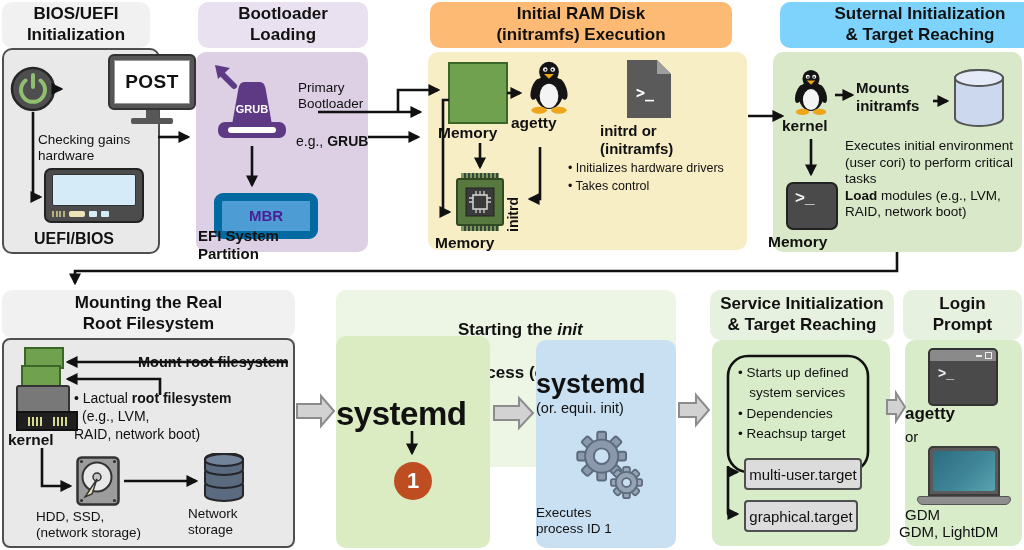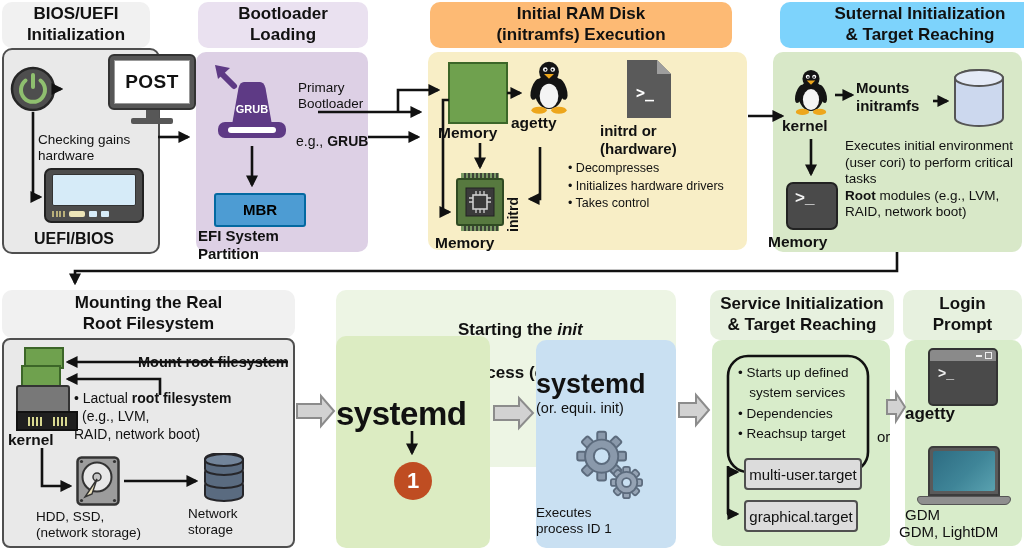--- a/index.html
+++ b/index.html
@@ -108,22 +108,22 @@
       <rect x="16" y="65" width="48" height="6" rx="3" fill="#fff"></rect>
       <text x="40" y="51" text-anchor="middle" fill="#fff" font-size="11" font-weight="bold" font-family="Liberation Sans, sans-serif">GRUB</text>
     </svg>
 
     <div class="lbl sm" style="left:298px;top:80px;width:74px;">Primary
 Bootloader</div>
     <div class="lbl" style="left:296px;top:116px;width:78px;font-size:14px;">
       <span>e.g., </span><span class="b">GRUB</span>
     </div>
 
-    <div class="lbl b" style="left:214px;top:193px;width:88px;height:30px;background:#4d9cd3;border:2px solid #0369a1;
-         border-radius:3px;color:#000000;font-size:15px;display:flex;align-items:center;justify-content:center;">MBR</div>
+    <div class="lbl b" style="left:214px;top:193px;width:88px;height:30px;background:#4d9cd3;border:8px solid #0369a1;
+         border-radius:9px;color:#4c1d95;font-size:15px;display:flex;align-items:center;justify-content:center;">MBR</div>
     <div class="lbl b" style="left:198px;top:227px;width:118px;font-size:15px;">EFI System
 Partition</div>
   </section>
 
   
   <section class="stage">
     <div class="hdr" style="left:430px;top:2px;width:302px;height:46px;background:#fdba74;">Initial RAM Disk
 (initramfs) Execution</div>
     <div class="panel" style="left:428px;top:52px;width:319px;height:198px;background:#f8eec6;"></div>
 
@@ -157,24 +157,23 @@
     </svg>
     <div class="vtext" style="left:505px;top:174px;height:58px;">initrd</div>
     <div class="lbl b" style="left:435px;top:234px;width:90px;font-size:15.5px;">Memory</div>
 
     <svg class="icon" style="left:623px;top:58px;" width="50" height="62" viewBox="0 0 50 62">
       <path d="M4,2 h30 l14,14 v44 h-44 z" fill="#5a5a5a"></path>
       <path d="M34,2 l14,14 h-14 z" fill="#9e9e9e"></path>
       <text x="13" y="40" fill="#fff" font-size="15" font-weight="bold" font-family="DejaVu Sans Mono, monospace">&gt;_</text>
     </svg>
     <div class="lbl b" style="left:600px;top:122px;width:96px;font-size:15px;">initrd or
-(hardware)</div>
+(initramfs)</div>
 
     <div style="position:absolute;left:568px;top:160px;font-size:12.5px;line-height:1.4;white-space:nowrap;">
-      <div>• Decompresses</div>
       <div>• Initializes hardware drivers</div>
       <div>• Takes control</div>
     </div>
   </section>
 
   
   <section class="stage">
     <div class="hdr" style="left:780px;top:2px;width:242px;height:46px;background:#7dd3fc;padding-left:19px;">Suternal Initialization
 &amp; Target Reaching</div>
     <div class="panel" style="left:773px;top:52px;width:249px;height:200px;background:#d8e8c8;"></div>
@@ -198,21 +197,21 @@
     <div class="lbl b" style="left:856px;top:79px;width:78px;font-size:15px;">Mounts
 initramfs</div>
 
     <svg class="icon" style="left:953px;top:68px;" width="52" height="60" viewBox="0 0 52 60">
       <path d="M2,10 a24,8 0 0 1 48,0 v40 a24,8 0 0 1 -48,0 z" fill="#ccd8ee" stroke="#555" stroke-width="2"></path>
       <ellipse cx="26" cy="10" rx="24" ry="8" fill="#e4eaf7" stroke="#555" stroke-width="2"></ellipse>
     </svg>
 
     <div style="position:absolute;left:845px;top:138px;width:174px;font-size:13.5px;line-height:1.23;">
       <span>Executes initial environment (user cori) to perform critical tasks</span><br>
-      <span class="b">Root</span><span> modules (e.g., LVM, RAID, network boot)</span>
+      <span class="b">Load</span><span> modules (e.g., LVM, RAID, network boot)</span>
     </div>
 
     <div class="icon term" style="left:786px;top:182px;width:52px;height:48px;">&gt;_</div>
     <div class="lbl b" style="left:768px;top:233px;width:86px;font-size:15.5px;">Memory</div>
   </section>
 
   
   <section class="stage">
     <div class="hdr" style="left:2px;top:290px;width:293px;height:48px;background:#f1f1f1;">Mounting the Real
 Root Filesystem</div>
@@ -338,21 +337,21 @@
     <div class="panel" style="left:905px;top:340px;width:117px;height:206px;background:#d8ecca;"></div>
 
     <div class="icon tw" style="left:928px;top:348px;width:66px;height:54px;">
       <div class="tw-bar">
           <i></i>
           <u></u>
         </div>
       <div class="tw-body">&gt;_</div>
     </div>
     <div class="lbl b" style="left:905px;top:404px;width:117px;font-size:17px;">agetty</div>
-    <div class="lbl" style="left:877px;top:428px;width:117px;font-size:15px;">or</div>
+    <div class="lbl" style="left:905px;top:428px;width:117px;font-size:15px;">or</div>
 
     <div class="icon" style="left:917px;top:446px;width:94px;height:60px;">
       <div class="lp-screen">
           <div class="lp-inner"></div>
         </div>
       <div class="lp-base"></div>
     </div>
     <div class="lbl" style="left:905px;top:506px;width:101px;font-size:15px;">GDM</div>
     <div class="lbl" style="left:899px;top:523px;width:125px;font-size:15px;">GDM, LightDM</div>
   </section>

